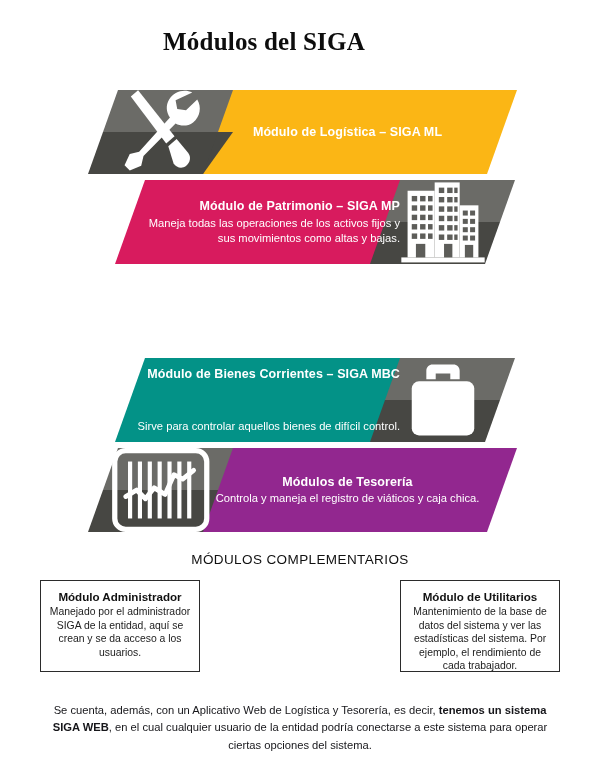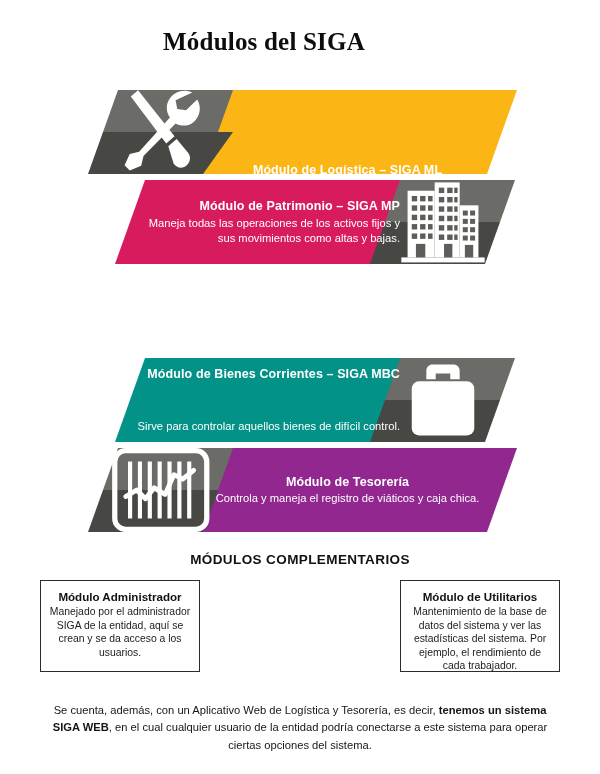--- a/index.html
+++ b/index.html
@@ -73,21 +73,21 @@
     letter-spacing: 0.1px;
   }
   .banner-desc {
     font-size: 11.2px;
     font-weight: normal;
     line-height: 1.35;
     margin-top: 1px;
   }
 
   
-  .text-r1 { left: 210px; width: 275px; align-items: center; text-align: center; justify-content: flex-end; }
+  .text-r1 { left: 210px; width: 275px; align-items: center; text-align: center; }
   .text-r2 { left: 130px; width: 278px; align-items: flex-end; text-align: right; padding-right: 8px; }
   .text-r3 { left: 215px; width: 270px; align-items: center; text-align: center; }
   .text-r4 { left: 132px; width: 272px; align-items: flex-end; text-align: right; padding-right: 4px; gap: 36px; }
   .text-r5 { left: 215px; width: 265px; align-items: center; text-align: center; }
 
   .banner-icon {
     position: absolute;
     top: 0;
     height: 92px;
     display: flex;
@@ -101,21 +101,21 @@
   #complementary {
     position: absolute;
     top: 552px;
     left: 0;
     width: 600px;
   }
   #complementary-heading {
     width: 600px;
     text-align: center;
     font-size: 13.5px;
-    font-weight: bold;
+    font-weight: normal;
     letter-spacing: 0.4px;
     color: #111111;
     margin-bottom: 13px;
   }
   #complementary-cards {
     display: flex;
     justify-content: space-between;
     width: 520px;
     margin: 0 auto;
   }
@@ -290,21 +290,21 @@
           <line x1="20" y1="9" x2="20" y2="35"></line>
           <line x1="24.5" y1="9" x2="24.5" y2="35"></line>
           <line x1="29" y1="9" x2="29" y2="35"></line>
           <line x1="33.5" y1="9" x2="33.5" y2="35"></line>
           <line x1="38" y1="9" x2="38" y2="35"></line>
         </g>
         <polyline points="9,25 14,22 18,26 22,21 27,24 31,15 35,17 40,13" stroke-width="2.2" stroke-linejoin="round" stroke-linecap="round"></polyline>
       </svg>
     </div>
     <div class="banner-text text-r5">
-      <div class="banner-title">Módulo de Tesorería</div>
+      <div class="banner-title">Módulos de Tesorería</div>
       <div class="banner-desc">Controla y maneja el registro de viáticos y caja chica.</div>
     </div>
   </div>
 
 </div>
 
 <div id="complementary">
   <div id="complementary-heading">MÓDULOS COMPLEMENTARIOS</div>
   <div id="complementary-cards">
     <div class="comp-card">

